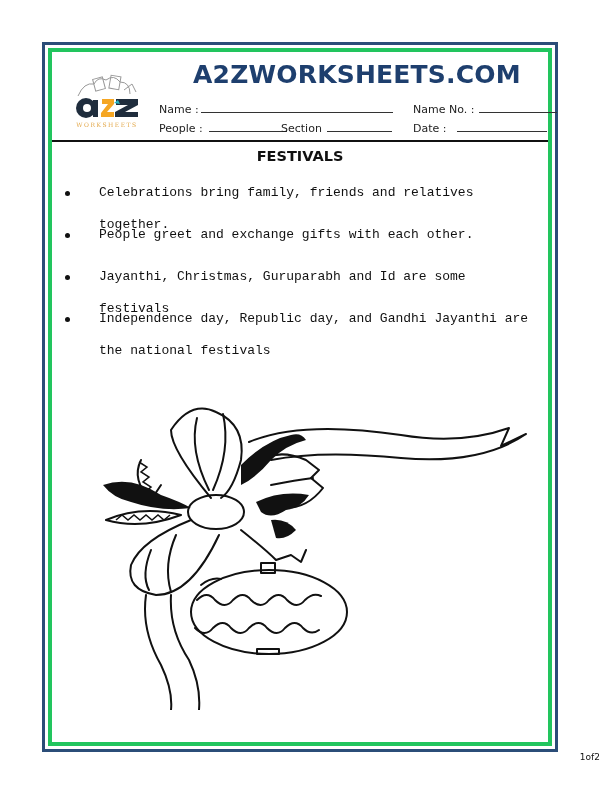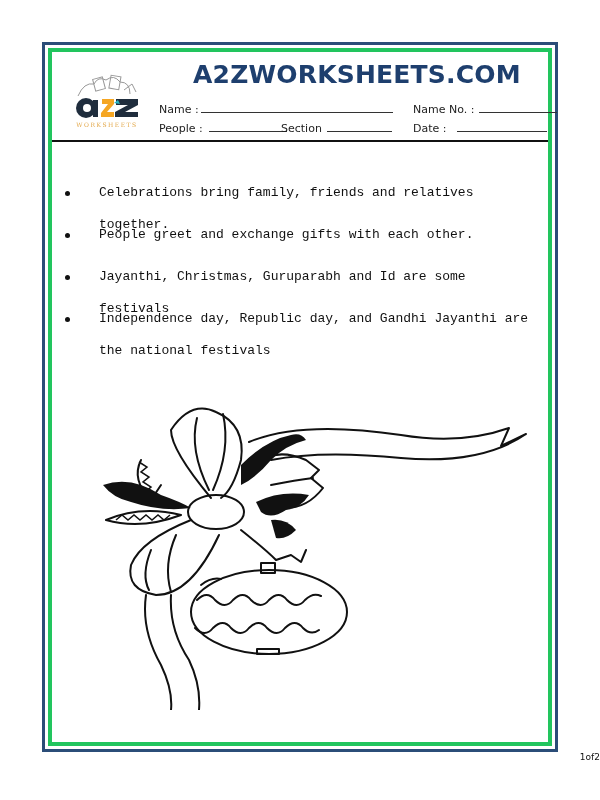--- a/index.html
+++ b/index.html
@@ -57,20 +57,21 @@
     </div>
     <div class="field" style="left:229px; top:70px;">
       <span>Section</span><span class="line" style="width:65px; margin-left:5px;"></span>
     </div>
     <div class="field" style="left:361px; top:70px;">
       <span>Date :</span><span class="line" style="width:90px; margin-left:10px;"></span>
     </div>
 
     <div class="divider"></div>
 
+    <div class="ws-title">FESTIVALS</div>
 
     <div class="bullets">
       <div class="bullet-row" style="top:0px;">
         <span class="bullet-dot" style="top:14px;"></span>
         <div class="bullet-text">Celebrations bring family, friends and relatives together.</div>
       </div>
       <div class="bullet-row" style="top:42px;">
         <span class="bullet-dot" style="top:14px;"></span>
         <div class="bullet-text">People greet and exchange gifts with each other.</div>
       </div>

